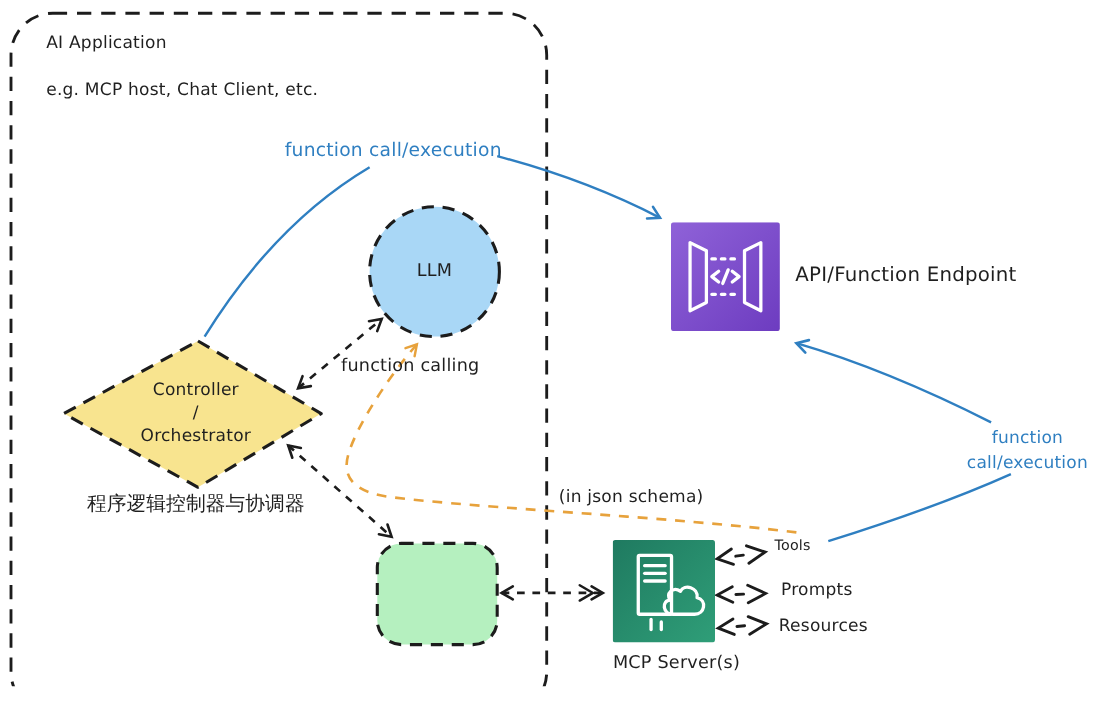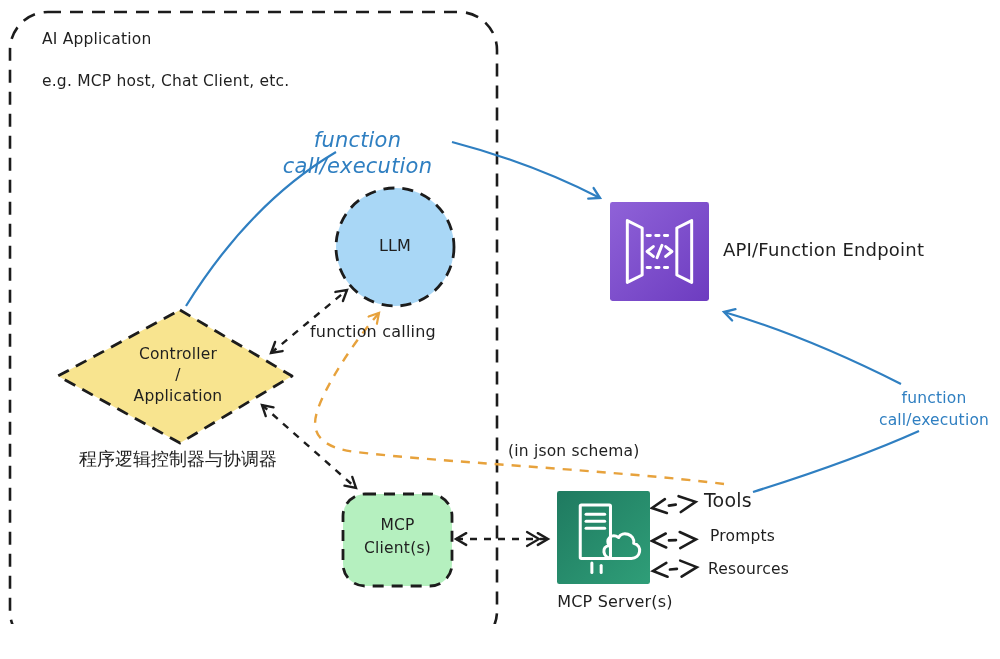--- a/index.html
+++ b/index.html
@@ -116,41 +116,39 @@
         <path d="M50,58 L64,58 C72,58 74,47 66,45 C67,37 56,34 53,40 C47,36 41,42 45,47 C38,47 39,58 47,58 Z"></path>
         <line x1="30" y1="62" x2="30" y2="70"></line>
         <line x1="38" y1="64" x2="38" y2="70"></line>
       </g>
     </svg>
   </div>
 
   <div class="label hand" style="left:42px;top:30px;font-size:15.5px;">AI Application</div>
   <div class="label hand" style="left:42px;top:72px;font-size:15.5px;">e.g. MCP host, Chat Client, etc.</div>
 
-  <div class="label hand blue center" style="left:255px;top:127px;width:205px;font-size:21px;font-style:italic;">function call/execution</div>
+  <div class="label hand blue center" style="left:255px;top:127px;width:205px;font-size:17px;">function call/execution</div>
 
   <div class="label hand center" style="left:365px;top:236px;width:60px;font-size:16px;">LLM</div>
 
   <div class="label hand center" style="left:92px;top:344px;width:172px;font-size:15.5px;line-height:21px;"><span>Controller</span><br>
        <span>/</span><br>
-       <span>Application</span></div>
+       <span>Orchestrator</span></div>
 
   <div class="label center" style="left:68px;top:448px;width:220px;font-size:18px;font-weight:400;">程序逻辑控制器与协调器</div>
 
   <div class="label hand" style="left:310px;top:322px;font-size:16px;">function calling</div>
 
-  <div class="label hand center" style="left:343px;top:514px;width:109px;font-size:15.5px;line-height:23px;"><span>MCP</span><br>
-       <span>Client(s)</span></div>
 
   <div class="label hand" style="left:723px;top:239px;font-size:18px;">API/Function Endpoint</div>
 
   <div class="label hand" style="left:508px;top:442px;font-size:15.5px;">(in json schema)</div>
 
   <div class="label hand blue center" style="left:860px;top:387px;width:148px;font-size:15.5px;line-height:22px;"><span>function</span><br>
        <span>call/execution</span></div>
 
-  <div class="label hand" style="left:704px;top:489px;font-size:19px;">Tools</div>
+  <div class="label hand" style="left:704px;top:489px;font-size:13px;">Tools</div>
   <div class="label hand" style="left:710px;top:527px;font-size:15.5px;">Prompts</div>
   <div class="label hand" style="left:708px;top:560px;font-size:15.5px;">Resources</div>
 
   <div class="label hand center" style="left:540px;top:592px;width:150px;font-size:16px;">MCP Server(s)</div>
 
 </div>
 
 </body></html>

